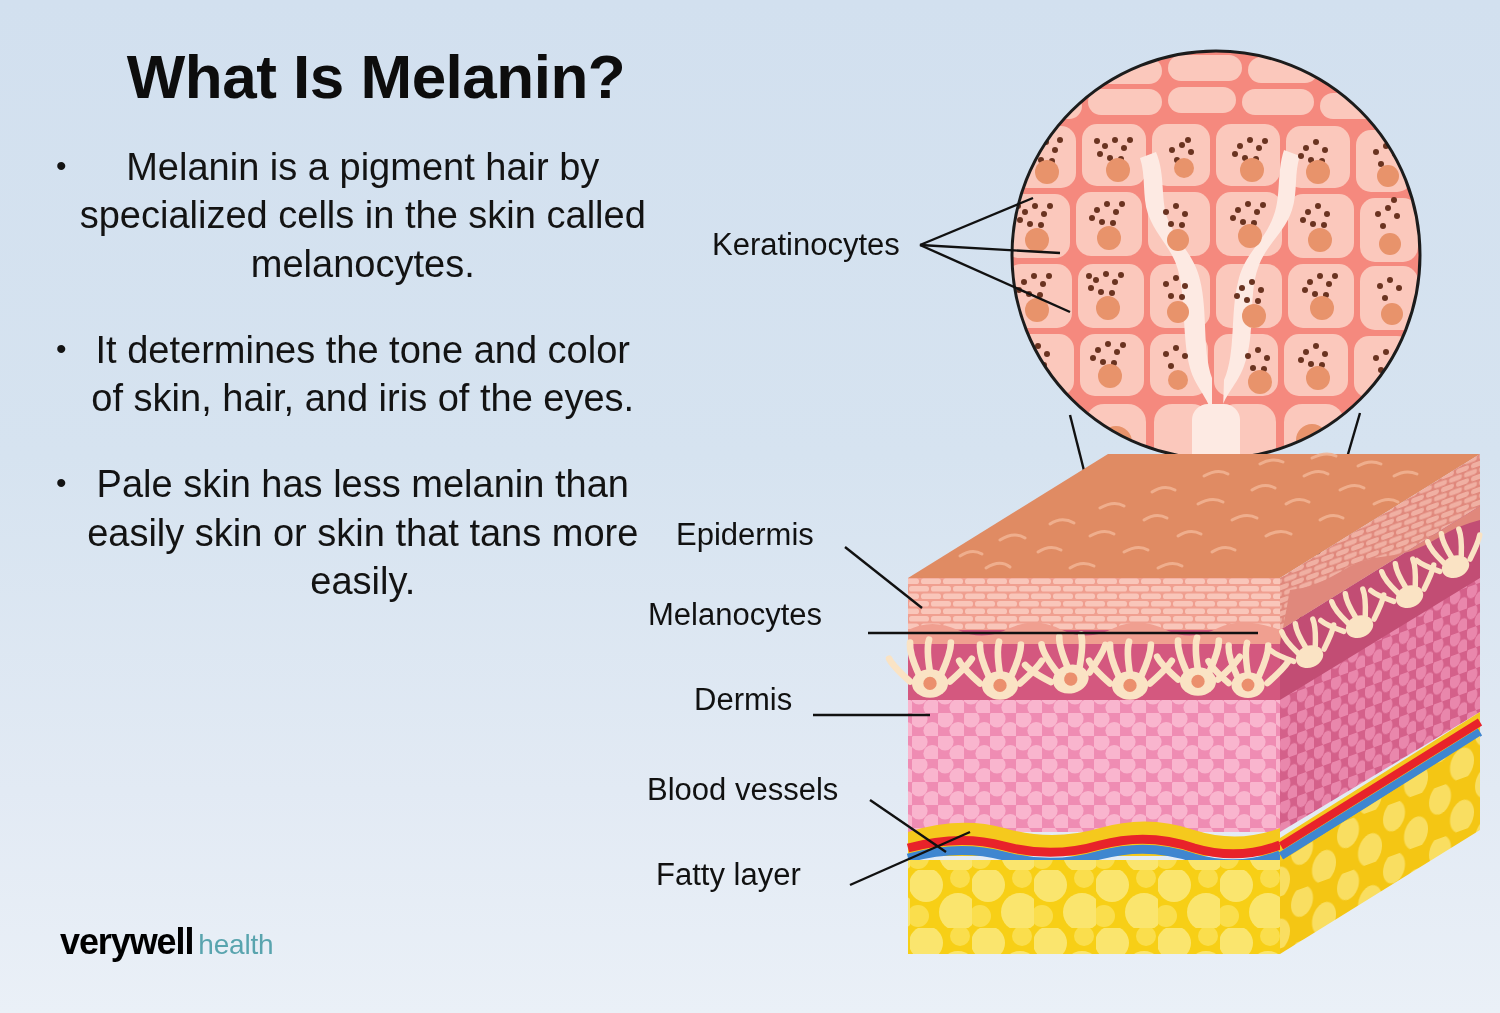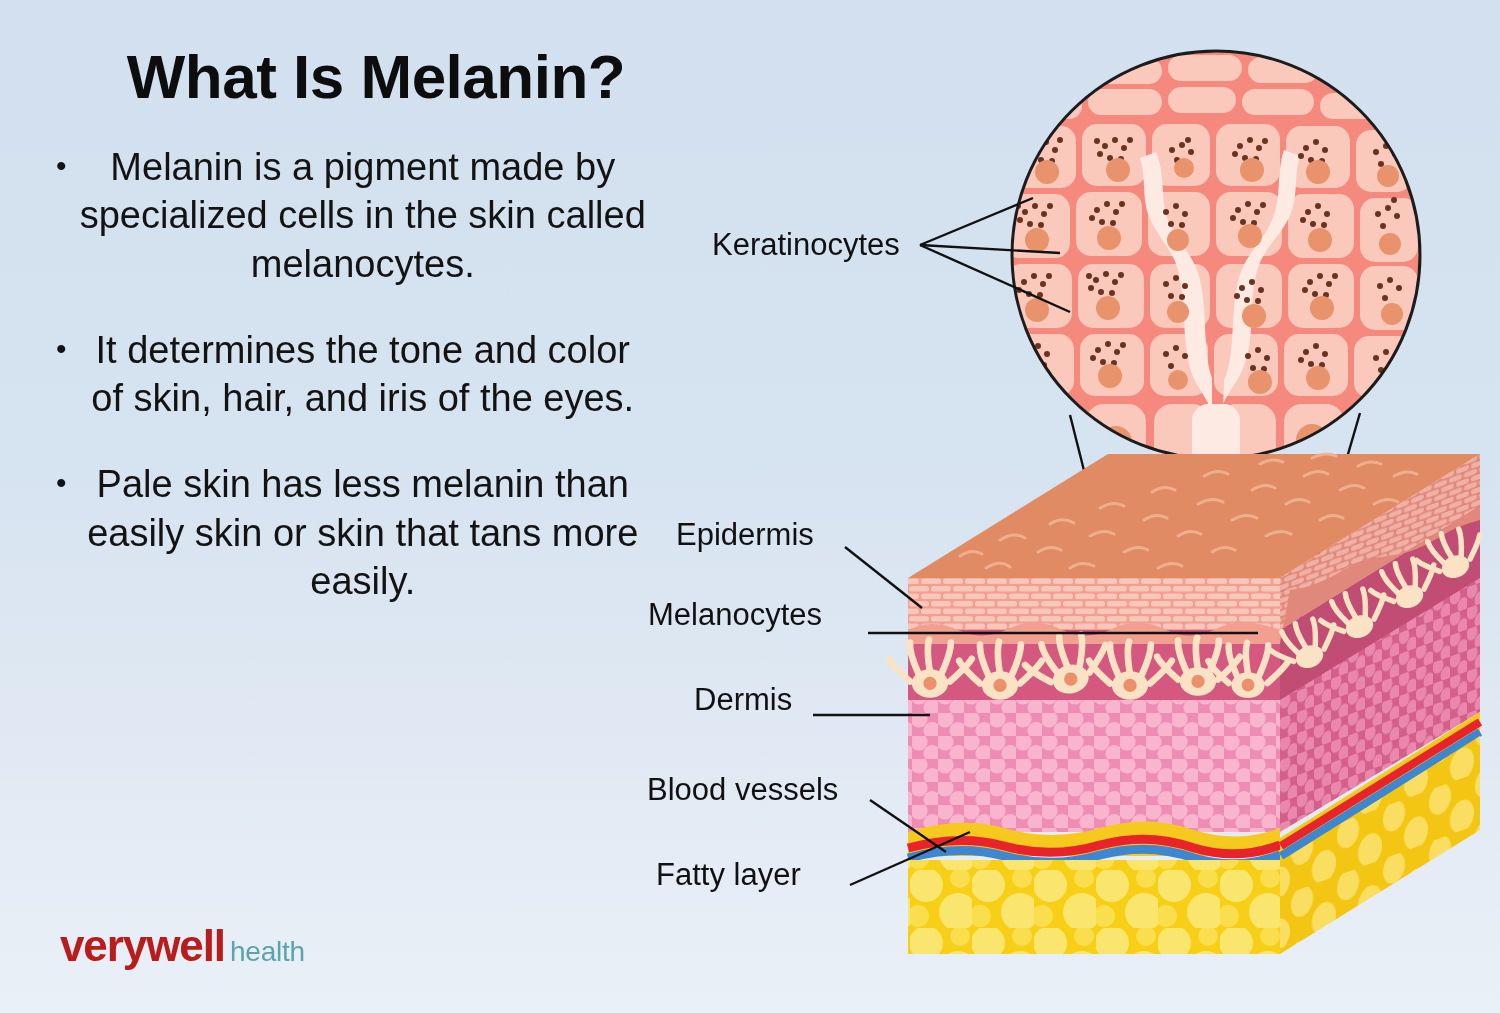--- a/index.html
+++ b/index.html
@@ -21,42 +21,42 @@
   .bullet-item{
     display:flex;align-items:flex-start;
     font-size:38px;line-height:1.27;color:#131313;margin-bottom:38px;
     max-width:590px;
   }
   .bullet-dot{flex:0 0 auto;margin-right:13px;font-size:30px;line-height:1.55;}
   .bullet-text{flex:1 1 auto;}
 
   
   #brand-logo{position:absolute;left:60px;top:921px;display:flex;align-items:baseline;}
-  #logo-verywell{font-size:44px;font-weight:bold;color:#b91c1c;letter-spacing:-1.1px;}
+  #logo-verywell{font-size:36px;font-weight:bold;color:#000000;letter-spacing:-1.1px;}
   #logo-health{font-size:28px;font-weight:normal;color:#59a4ae;letter-spacing:-0.2px;margin-left:5px;}
 
   
   #skin-diagram{position:absolute;left:600px;top:0;width:900px;height:985px;}
   #skin-diagram svg{display:block;width:900px;height:1013px;}
   .callout-label{font-family:"Liberation Sans",sans-serif;font-size:31px;fill:#111;}
   .lead{stroke:#111;stroke-width:2.4;fill:none;}
 </style>
 </head>
 <body>
 
 <div class="stage">
 
   <div id="left-column">
 
     <h1 id="page-title">What Is Melanin?</h1>
 
     <ul class="bullet-list">
       <li class="bullet-item">
         <span class="bullet-dot">•</span>
-        <span class="bullet-text">Melanin is a pigment made by specialized cells in the skin called melanocytes.</span>
+        <span class="bullet-text">Melanin is a pigment hair by specialized cells in the skin called melanocytes.</span>
       </li>
       <li class="bullet-item">
         <span class="bullet-dot">•</span>
         <span class="bullet-text">It determines the tone and color of skin, hair, and iris of the eyes.</span>
       </li>
       <li class="bullet-item">
         <span class="bullet-dot">•</span>
         <span class="bullet-text">Pale skin has less melanin than easily skin or skin that tans more easily.</span>
       </li>
     </ul>

